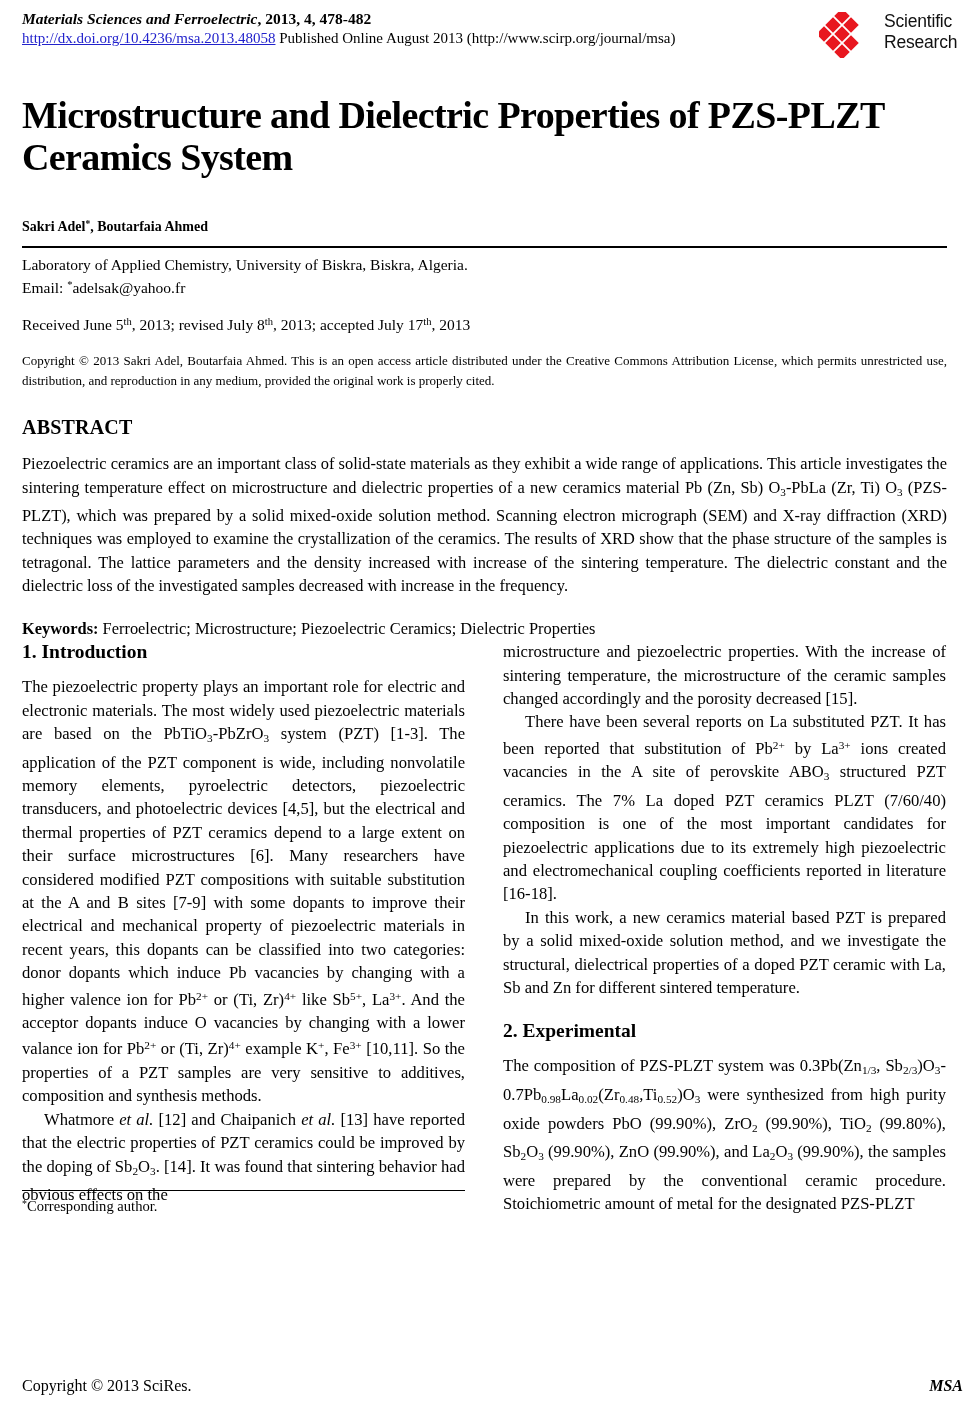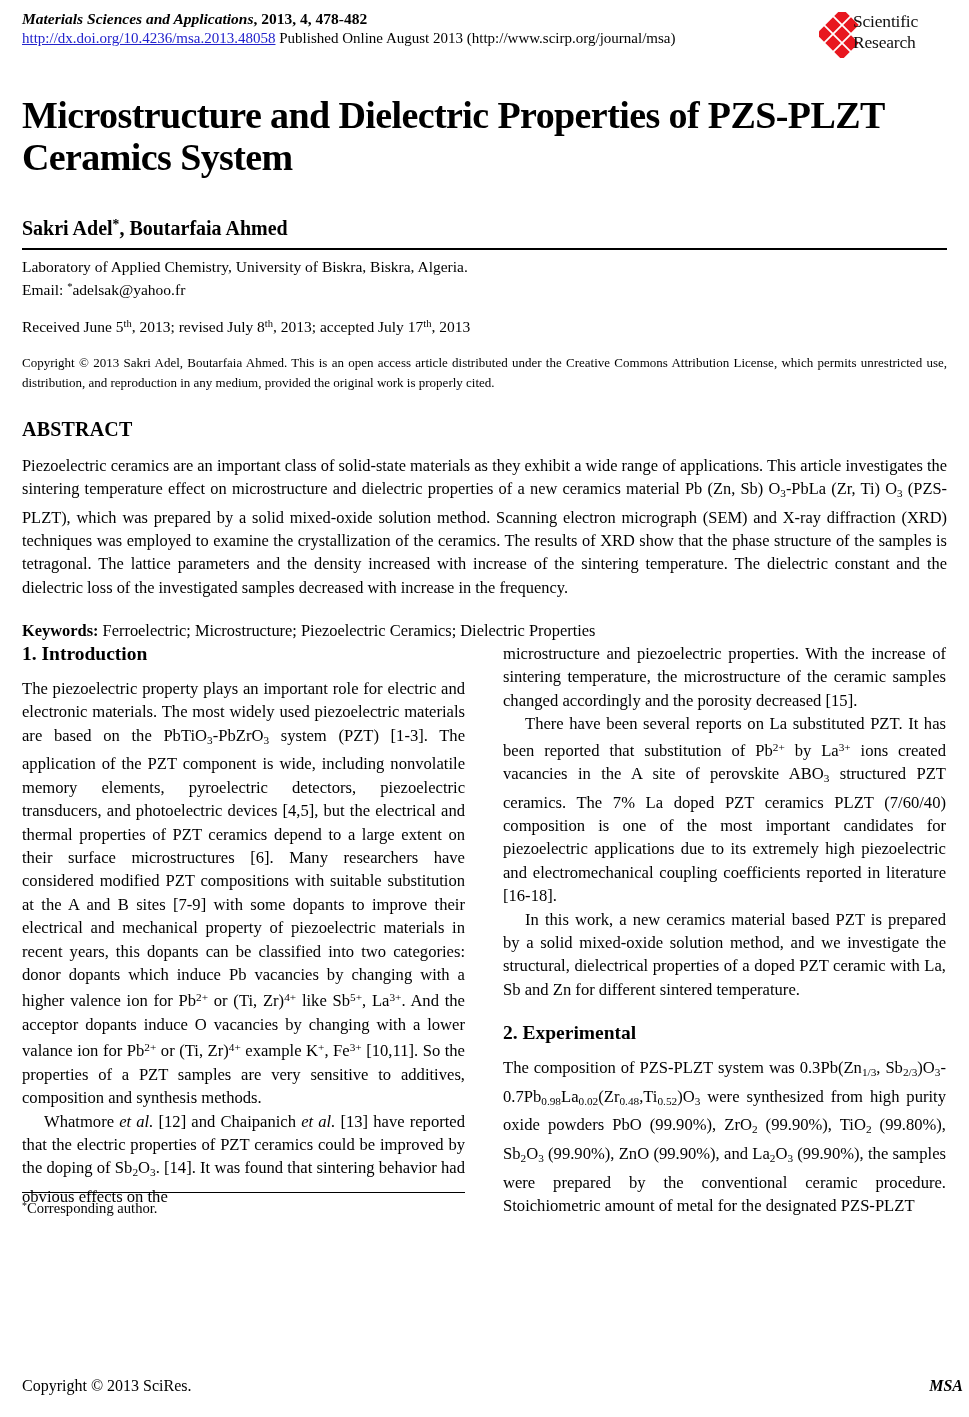--- a/index.html
+++ b/index.html
@@ -60,43 +60,43 @@
     width: 136px;
     height: 54px;
   }
   .logo-diamonds {
     position: absolute;
     left: 2px; top: 4px;
     width: 46px; height: 46px;
   }
   .logo-words {
     position: absolute;
-    left: 36px; top: 3px;
-    font-family: Liberation Serif, serif;
+    left: 67px; top: 3px;
+    font-family: Liberation Sans, sans-serif;
     font-size: 17.5px;
     line-height: 21px;
     color: #111111;
     letter-spacing: -0.2px;
   }
 
   
   .article-title {
     margin-top: 28px;
     font-size: 38px;
     line-height: 42px;
     font-weight: bold;
     font-family: "Liberation Serif", "DejaVu Serif", serif;
     letter-spacing: -0.6px;
     width: 905px;
   }
 
   
   .authors {
     margin-top: 34px;
-    font-size: 20px;
+    font-size: 14px;
     font-weight: bold;
     line-height: 25px;
   }
   .rule-thick {
     border: none;
     border-top: 2px solid #000;
     margin: 7px 0 0 0;
     width: 925px;
   }
   .affil {
@@ -203,21 +203,21 @@
   }
 </style>
 </head>
 <body>
 
 <div class="page">
 
   <div class="masthead">
     <div class="masthead-text">
       <div class="journal-line">
-        <span class="journal-name">Materials Sciences and Applications</span><span class="journal-meta">, 2013, 4, 478-482</span>
+        <span class="journal-name">Materials Sciences and Ferroelectric</span><span class="journal-meta">, 2013, 4, 478-482</span>
       </div>
       <div class="doi-line">
         <span class="doi-link">http://dx.doi.org/10.4236/msa.2013.48058</span><span> Published Online August 2013 (http://www.scirp.org/journal/msa)</span>
       </div>
     </div>
 
     <div class="logo">
       <svg class="logo-diamonds" viewBox="0 0 46 46">
         <g fill="#e8171f">
           <rect x="17.5" y="-1.5" width="11" height="11" transform="rotate(45 23 4)"></rect>

